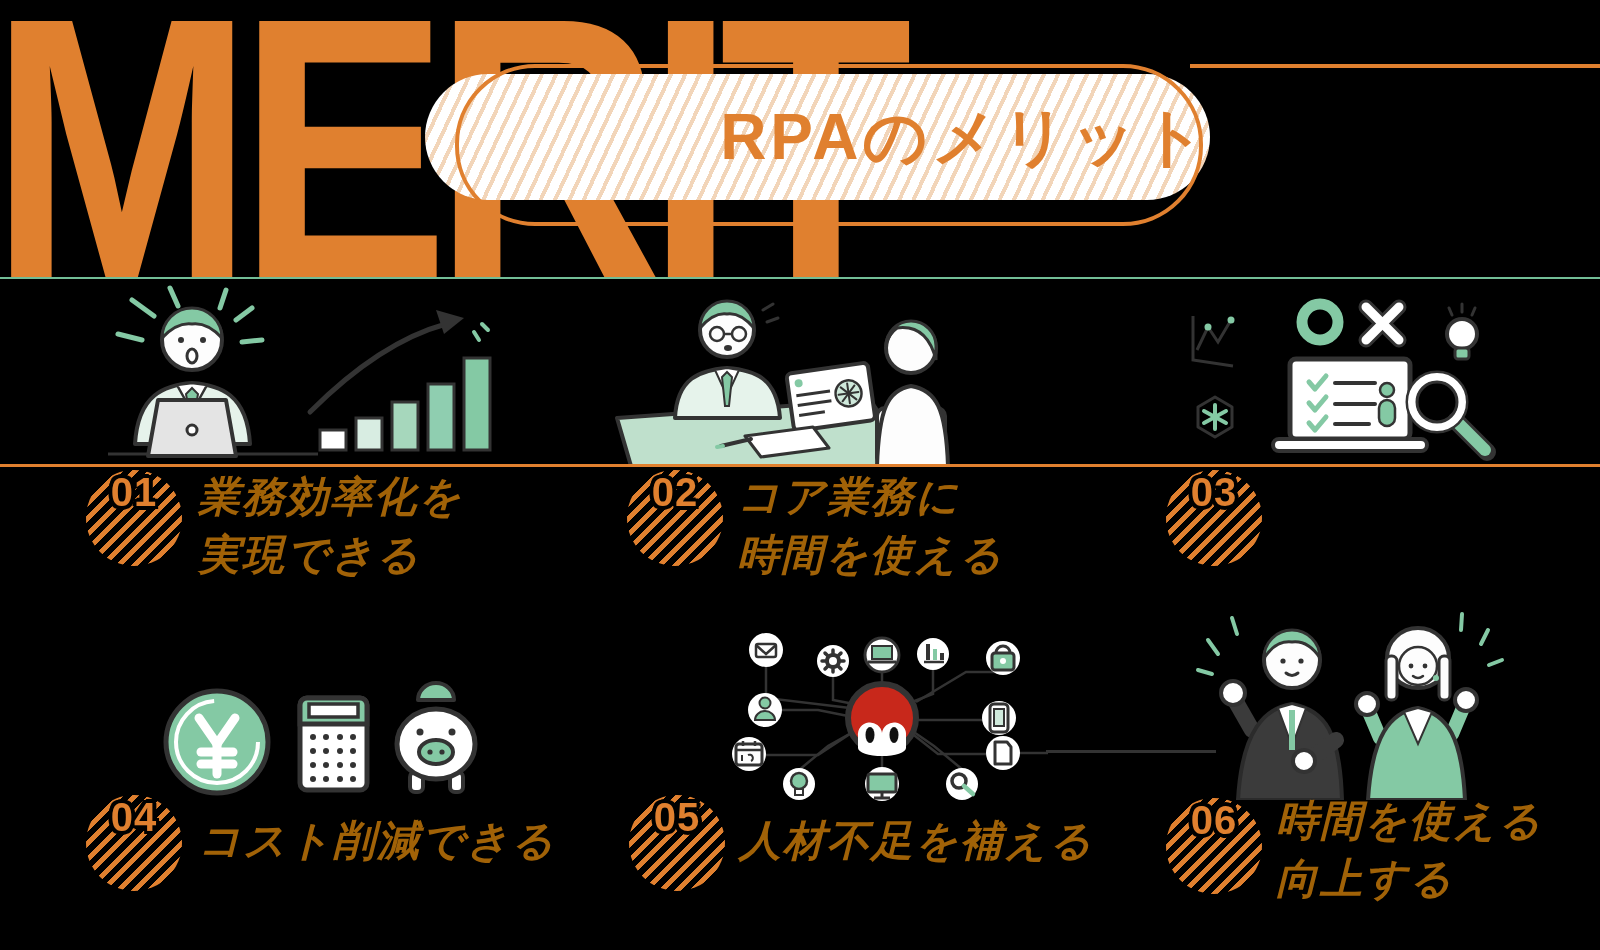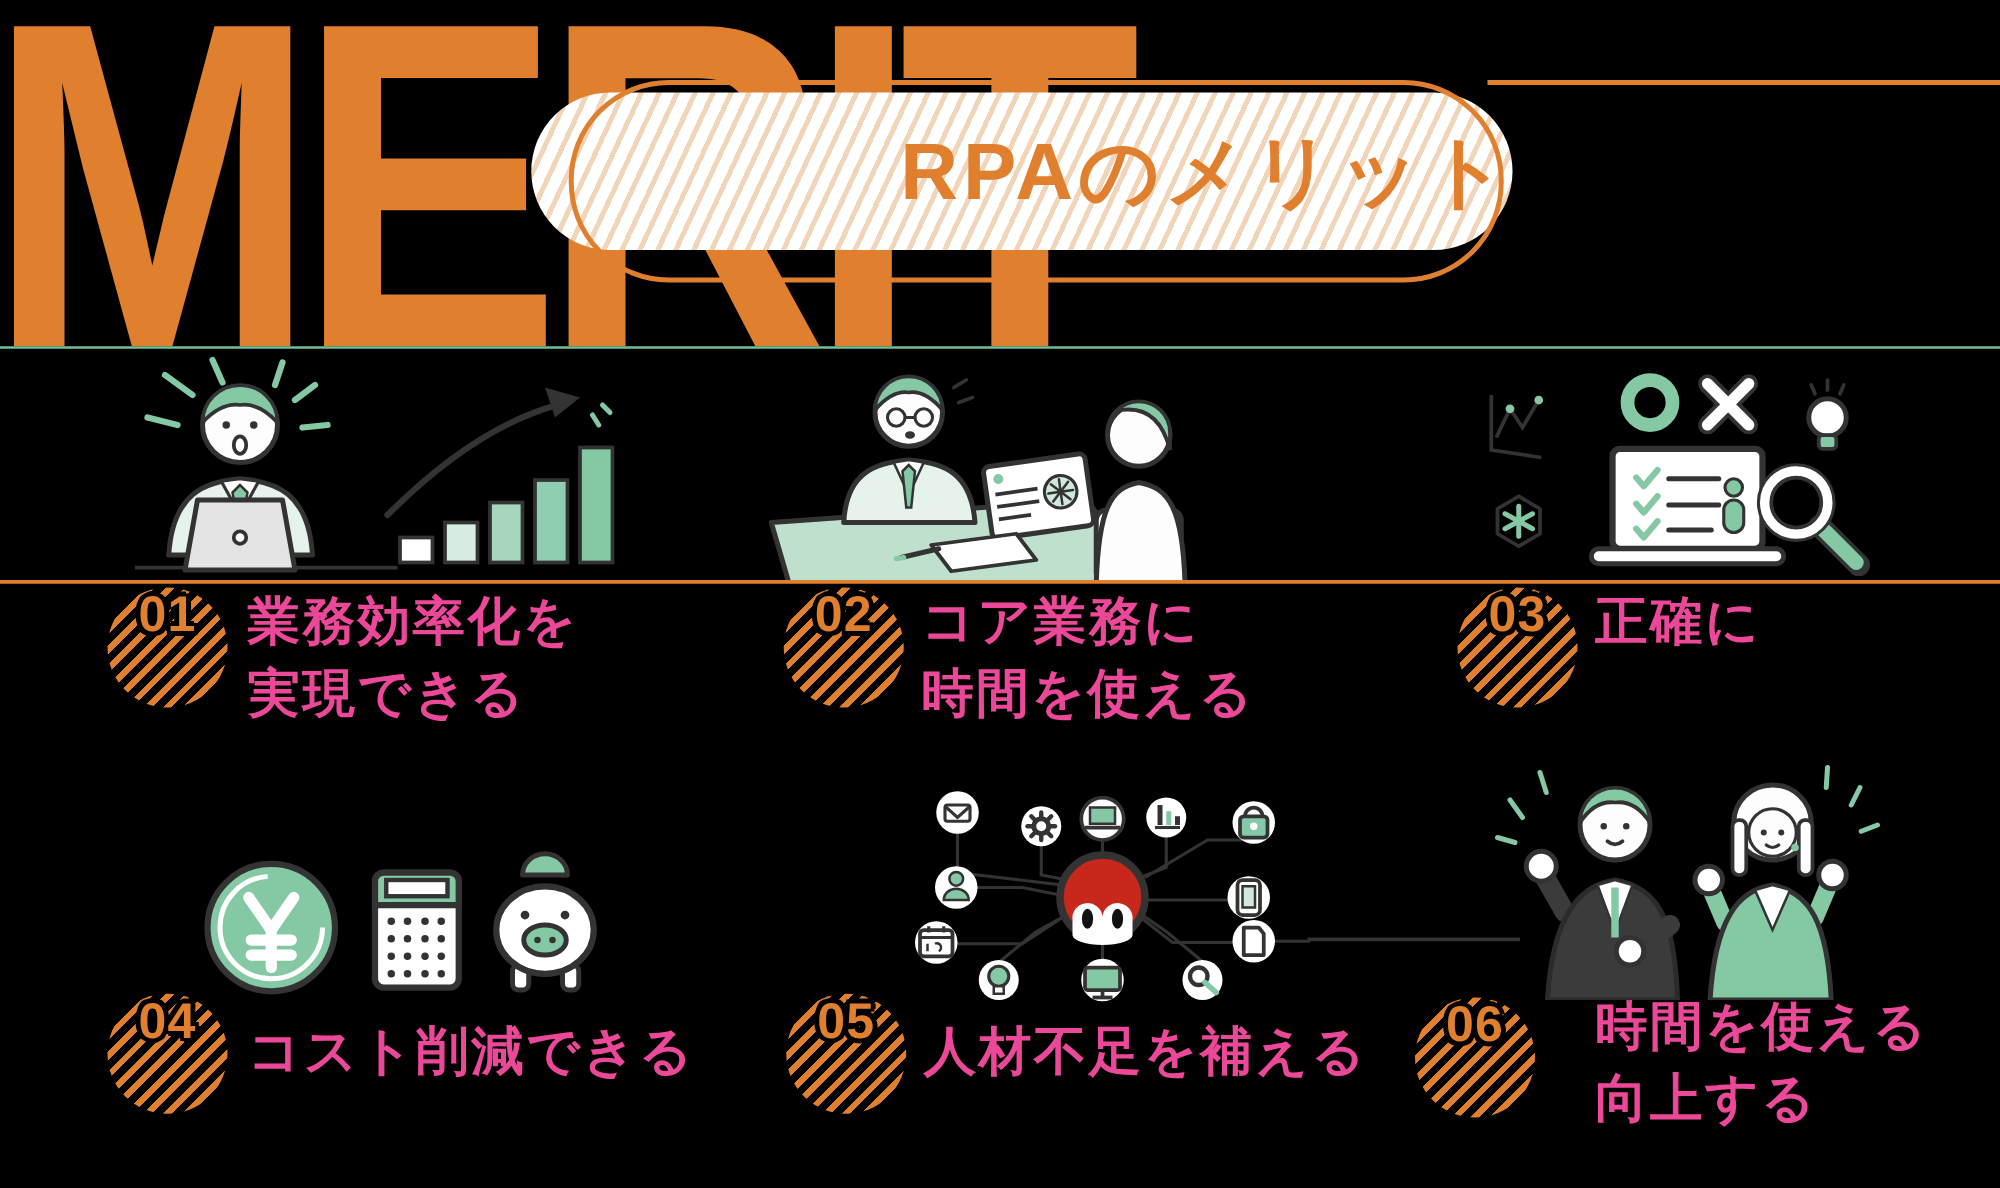--- a/index.html
+++ b/index.html
@@ -47,21 +47,21 @@
     background:repeating-linear-gradient(135deg,#E0802F 0 5px,transparent 5px 11px);
     display:flex;align-items:flex-start;justify-content:center;
   }
   .num-badge .num{
     font-size:40px;font-weight:bold;color:#E0802F;letter-spacing:1px;
     text-shadow:-4px 0 0 #000,4px 0 0 #000,0 -4px 0 #000,0 4px 0 #000,
                 -3px -3px 0 #000,3px 3px 0 #000,-3px 3px 0 #000,3px -3px 0 #000;
   }
   .item-title{
     position:absolute;font-size:42px;line-height:58px;font-weight:bold;
-    color:#ec4899;letter-spacing:2px;white-space:nowrap;
+    color:#a16207;letter-spacing:2px;white-space:nowrap;font-style:italic;
   }
   .item-title span{display:block;}
   svg{display:block;}
 </style>
 </head>
 <body>
 
 <div class="merit-word">MERIT</div>
 <div class="badge-topline-ext"></div>
 <div class="badge-pill">
@@ -424,36 +424,35 @@
 </div>
 <div class="item-title" style="left:737px;top:468px">
   <span>コア業務に</span>
   <span>時間を使える</span>
 </div>
 
 <div class="num-badge" style="left:1166px;top:470px">
   <span class="num">03</span>
 </div>
 <div class="item-title" style="left:1276px;top:468px">
-  <span>正確に</span>
 </div>
 
 <div class="num-badge" style="left:86px;top:795px">
   <span class="num">04</span>
 </div>
 <div class="item-title" style="left:198px;top:812px">
   <span>コスト削減できる</span>
 </div>
 
 <div class="num-badge" style="left:629px;top:795px">
   <span class="num">05</span>
 </div>
 <div class="item-title" style="left:739px;top:812px">
   <span>人材不足を補える</span>
 </div>
 
-<div class="num-badge" style="left:1132px;top:798px">
+<div class="num-badge" style="left:1166px;top:798px">
   <span class="num">06</span>
 </div>
 <div class="item-title" style="left:1276px;top:792px">
   <span>時間を使える</span>
   <span>向上する</span>
 </div>
 
 </body></html>

